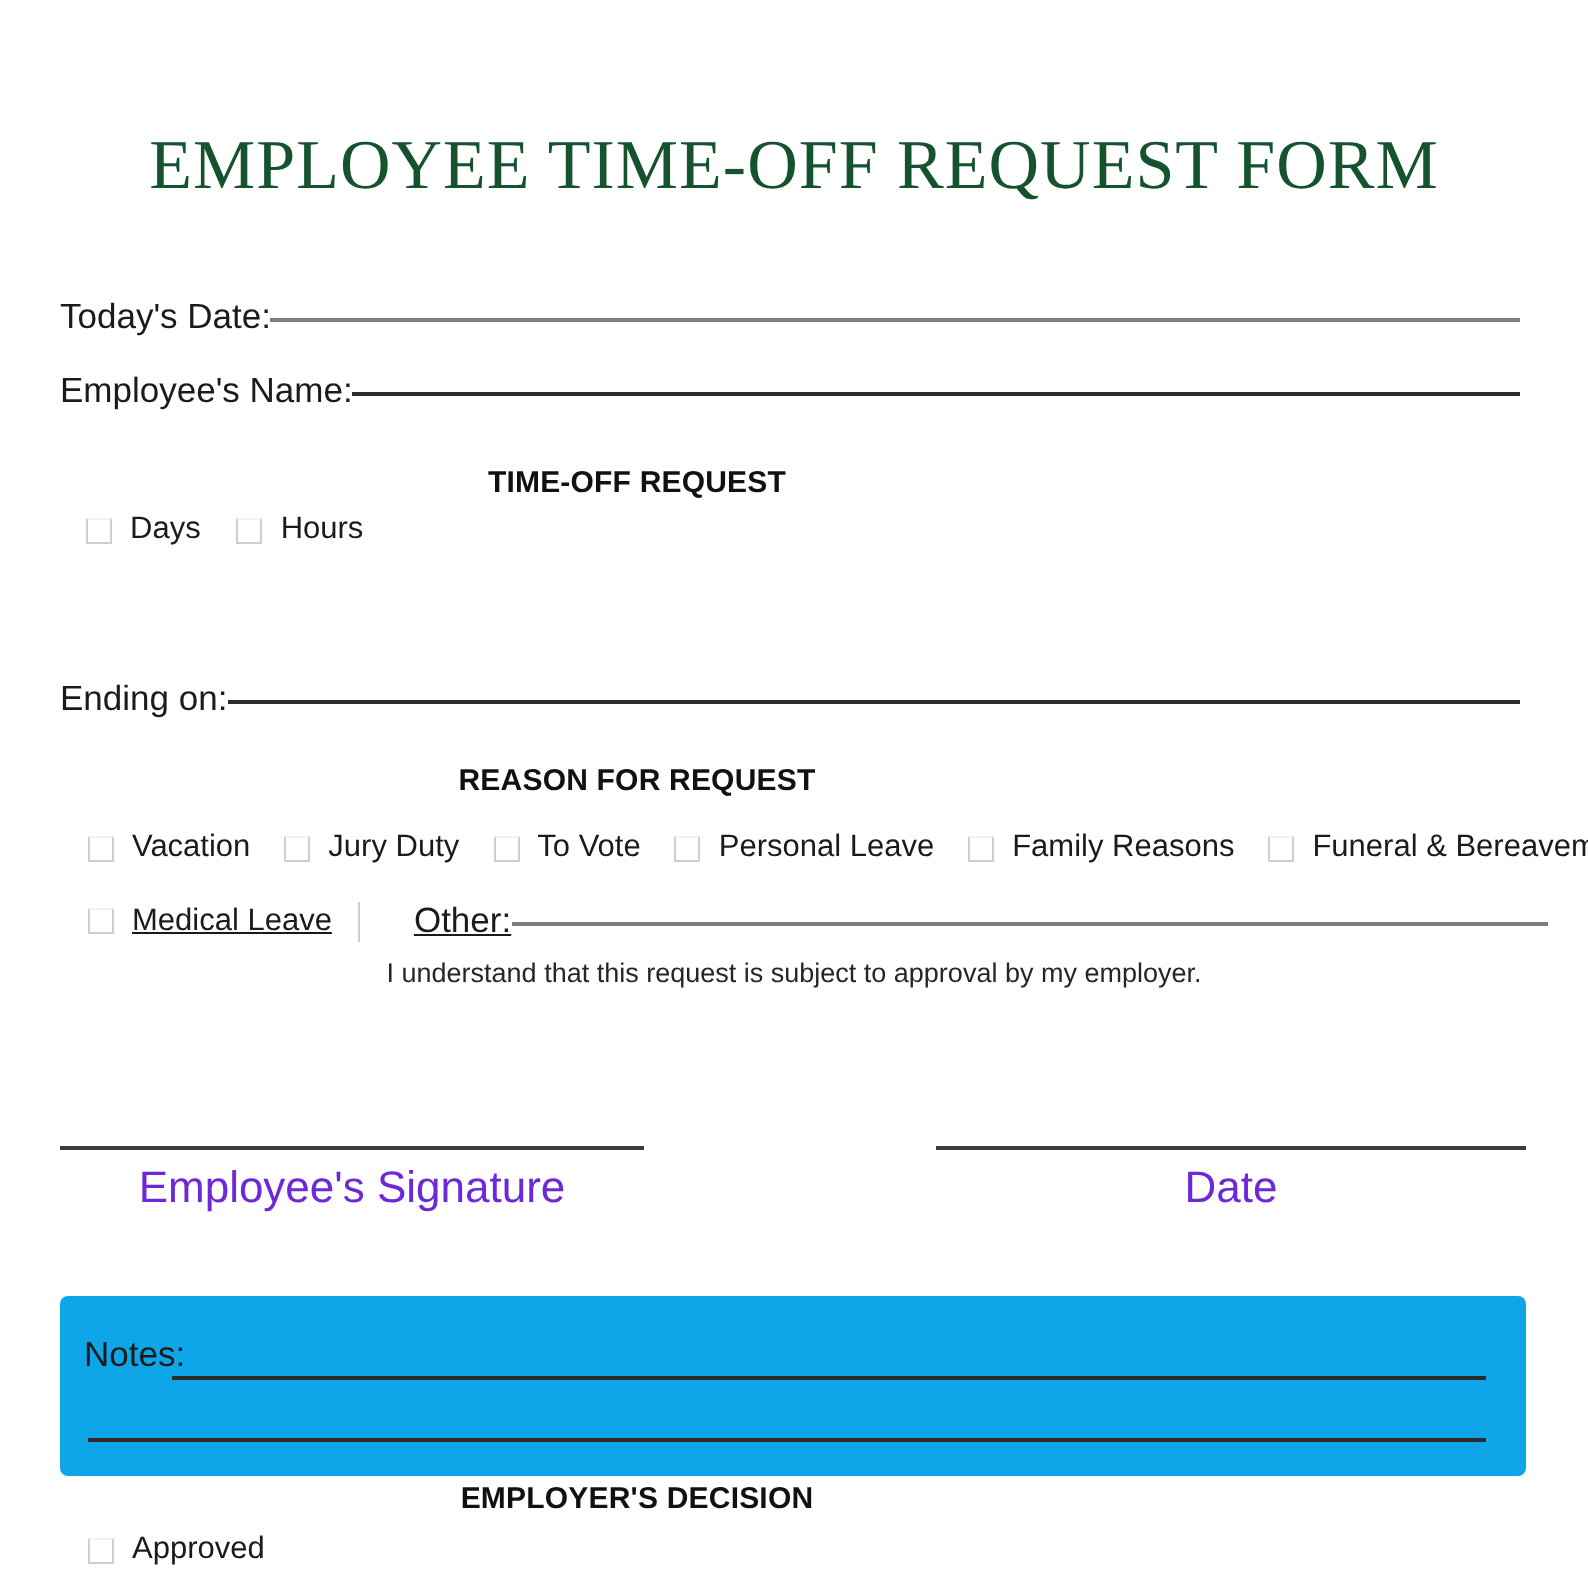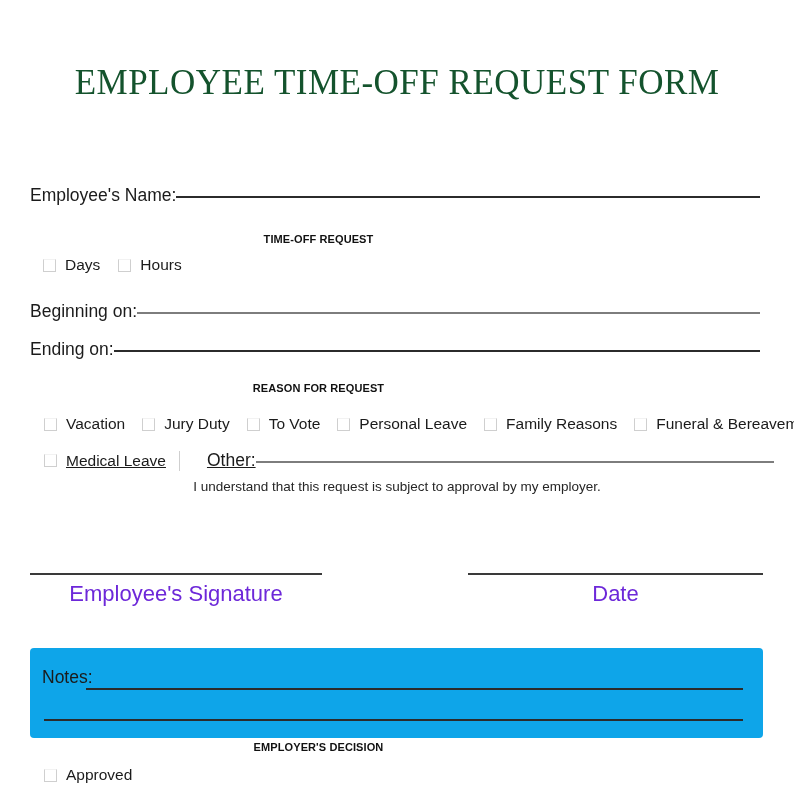--- a/index.html
+++ b/index.html
@@ -60,21 +60,21 @@
   .field-rule.light {
     border-bottom: 2px solid #7d7d7d;
   }
 
   
   .section-heading {
     position: absolute;
     left: 0;
     width: 637px;
     text-align: center;
-    font-size: 11px;
+    font-size: 15px;
     font-weight: bold;
     color: #111111;
     letter-spacing: 0.1px;
   }
 
   
   .check-row {
     position: absolute;
     display: flex;
     align-items: center;
@@ -167,43 +167,43 @@
     width: 699px;
   }
 </style>
 </head>
 <body>
 
 <div class="page">
 
   <div class="form-title">EMPLOYEE TIME-OFF REQUEST FORM</div>
 
+  <div class="field-row" style="top:148px;">
+    <span class="field-label">Today's Date:</span>
+    <span class="field-rule light"></span>
+  </div>
 
   <div class="field-row" style="top:185px;">
     <span class="field-label">Employee's Name:</span>
     <span class="field-rule"></span>
   </div>
 
   <div class="section-heading" style="top:233px;">TIME-OFF REQUEST</div>
 
   <div class="check-row" style="left:30px; top:256px; gap:18px;">
     <span class="check-item">
       <span class="checkbox"></span>
       <span class="check-label">Days</span>
     </span>
     <span class="check-item">
       <span class="checkbox"></span>
       <span class="check-label">Hours</span>
     </span>
   </div>
 
-  <div class="field-row" style="top:301px;">
-    <span class="field-label">Beginning on:</span>
-    <span class="field-rule light"></span>
-  </div>
 
   <div class="field-row" style="top:339px;">
     <span class="field-label">Ending on:</span>
     <span class="field-rule"></span>
   </div>
 
   <div class="section-heading" style="top:382px;">REASON FOR REQUEST</div>
 
   <div class="check-row" style="left:31px; top:415px; gap:17px;">
     <span class="check-item">

